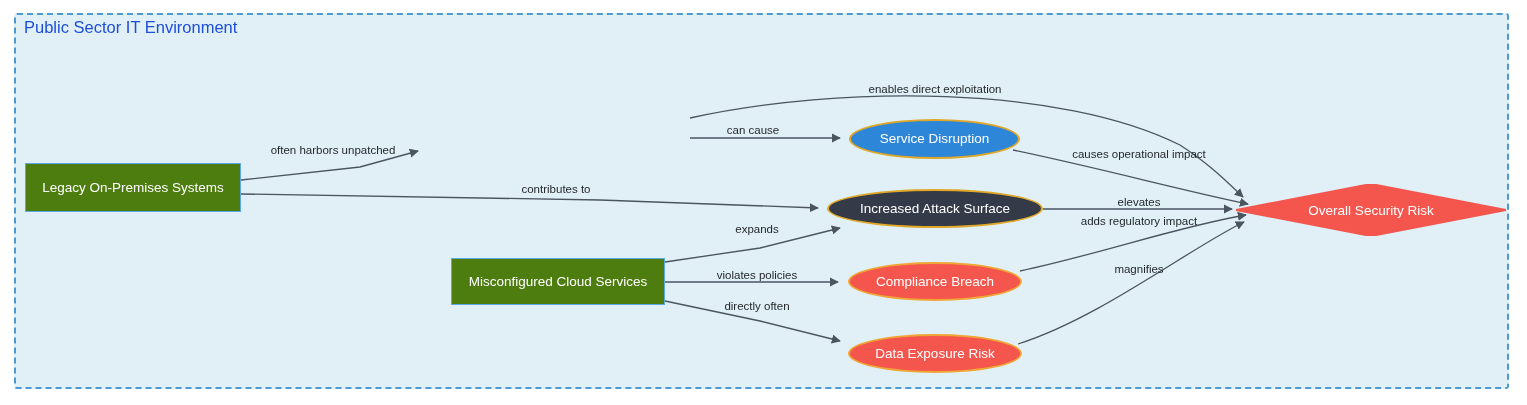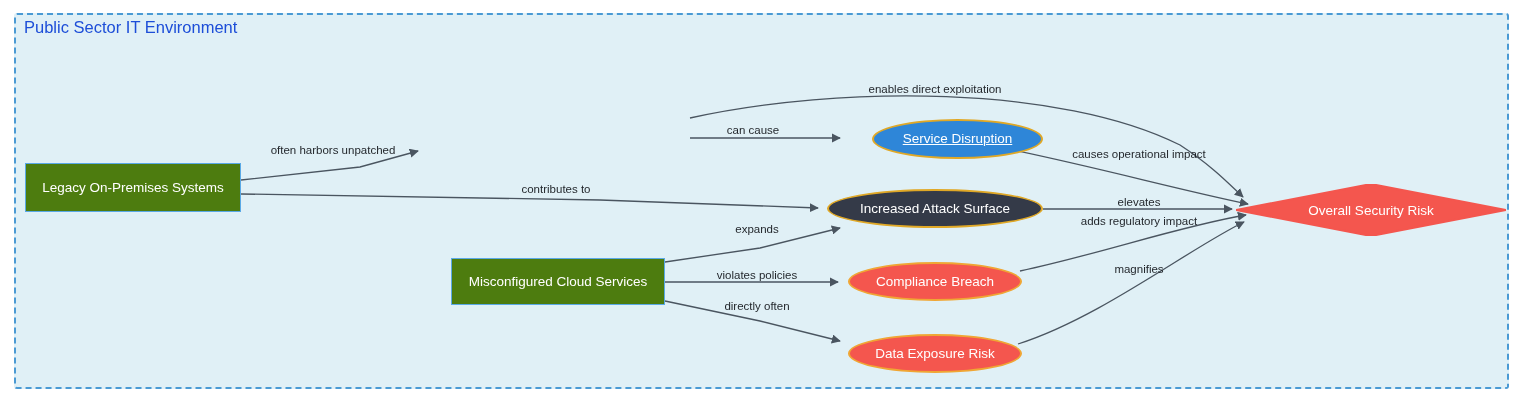--- a/index.html
+++ b/index.html
@@ -154,21 +154,21 @@
     <path class="edge-path" d="M 1020 271 C 1100 254, 1180 226, 1246 215" marker-end="url(#arrow)"></path>
 
     <path class="edge-path" d="M 1018 344 C 1100 318, 1190 248, 1244 222" marker-end="url(#arrow)"></path>
   </svg>
 
   <div class="node node-rect-blue" style="left:25px; top:163px; width:216px; height:49px;">
     <span>Legacy On-Premises Systems</span>
   </div>
 
 
-  <div class="node node-ellipse-blue" style="left:872px; top:119px; width:171px; height:40px;text-decoration:underline;">
+  <div class="node node-ellipse-blue" style="left:849px; top:119px; width:171px; height:40px;">
     <span>Service Disruption</span>
   </div>
 
   <div class="node node-ellipse-dark" style="left:827px; top:189px; width:216px; height:39px;">
     <span>Increased Attack Surface</span>
   </div>
 
   <div class="node node-rect-blue" style="left:451px; top:258px; width:214px; height:47px;">
     <span>Misconfigured Cloud Services</span>
   </div>

